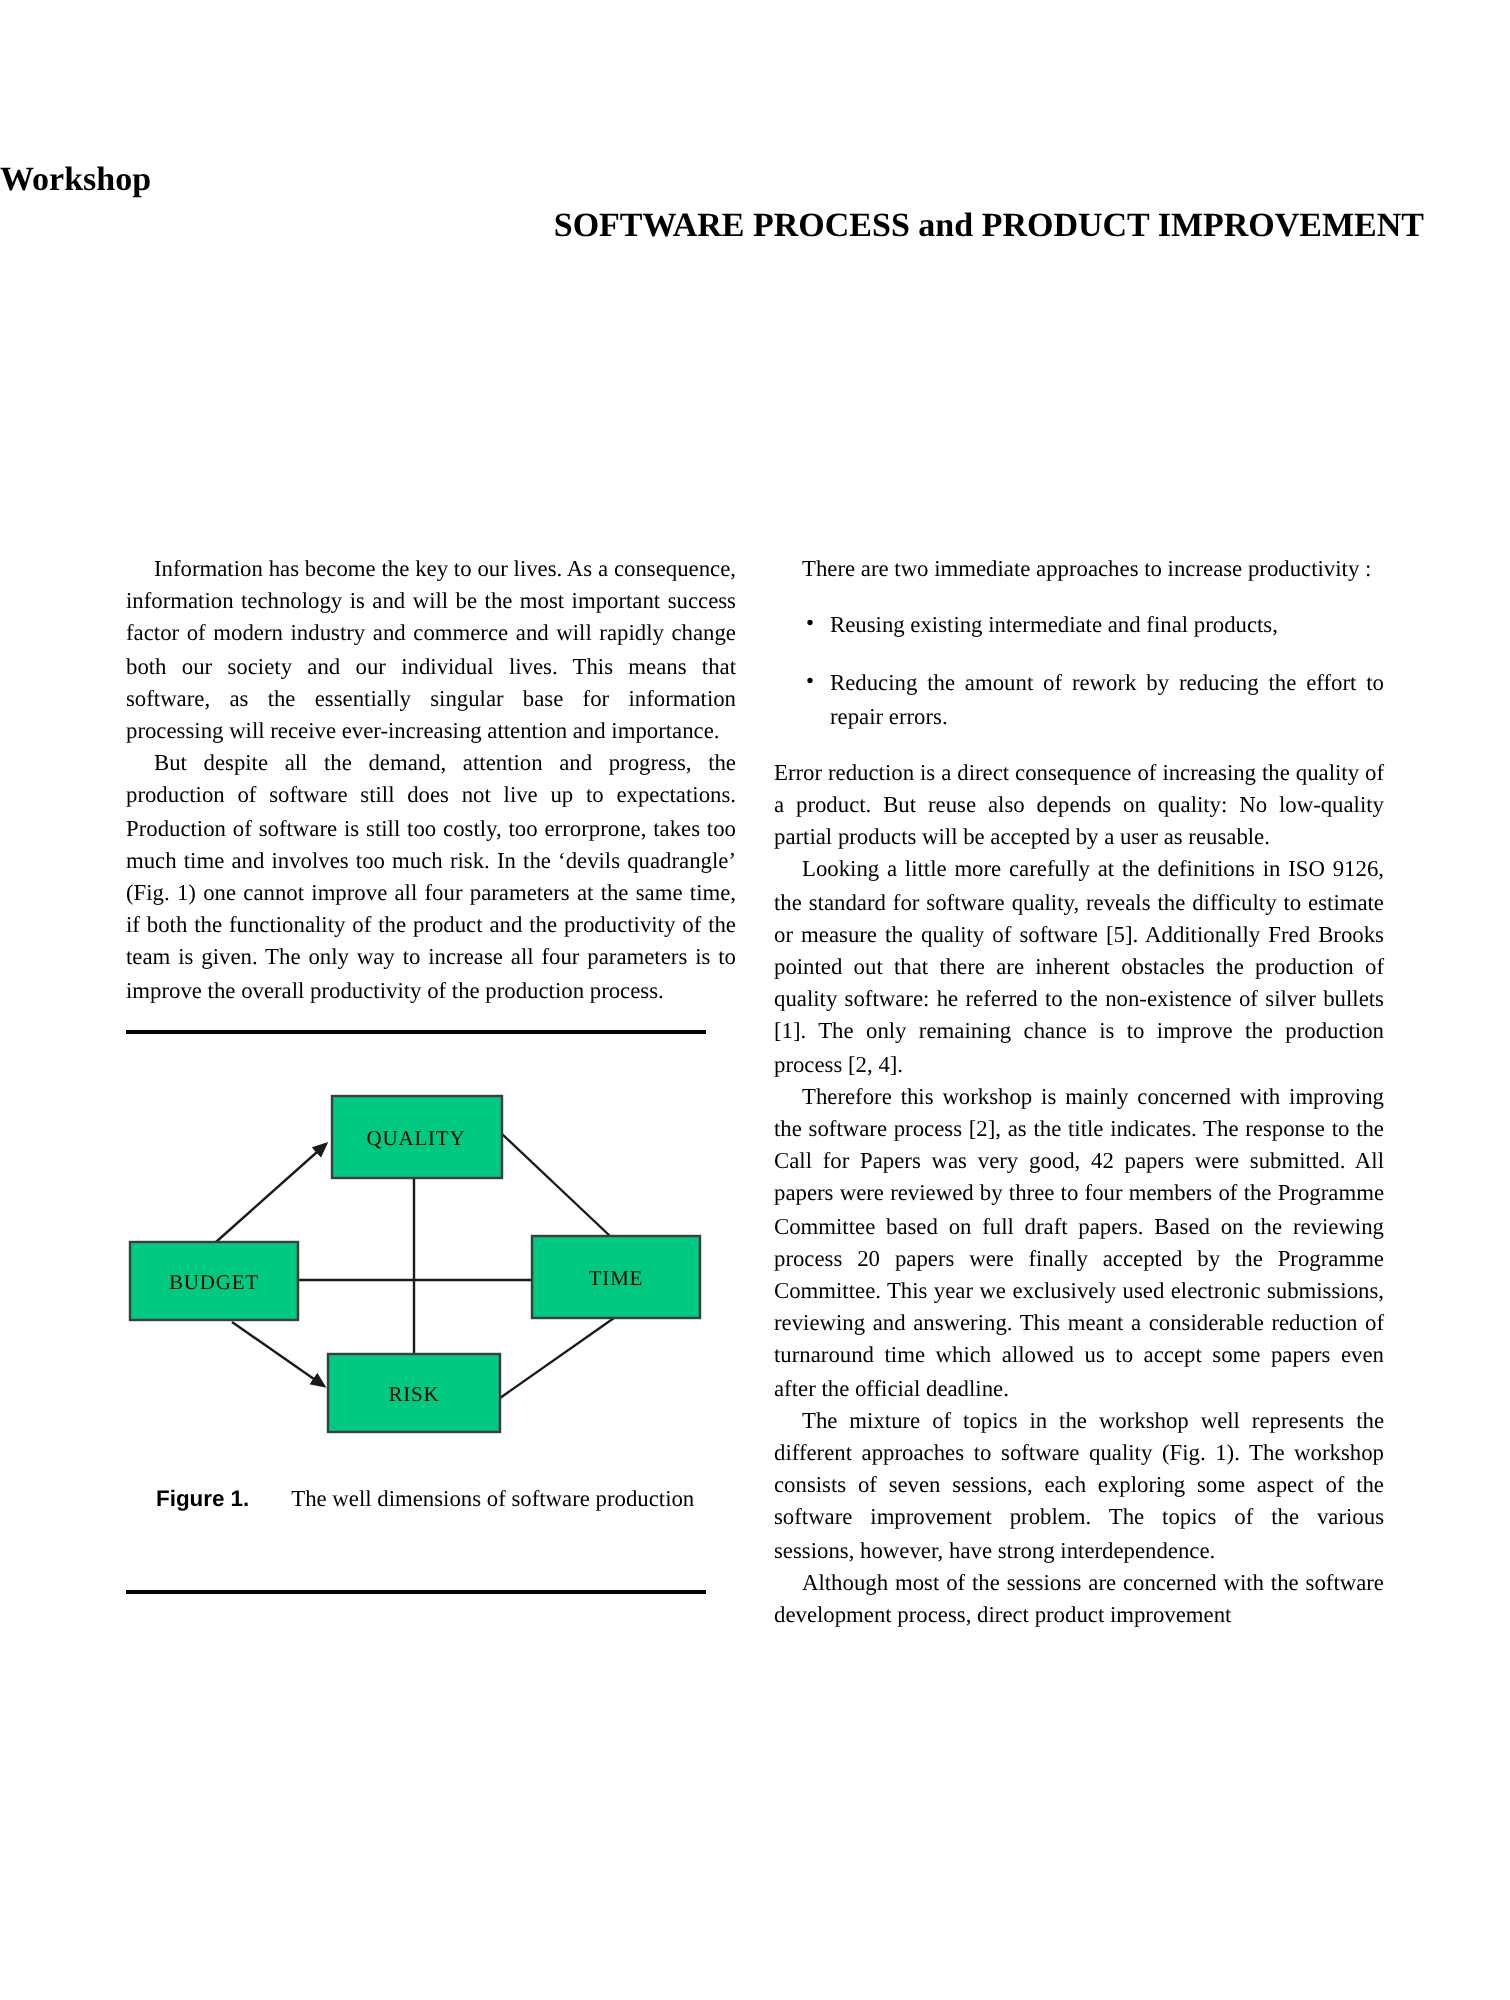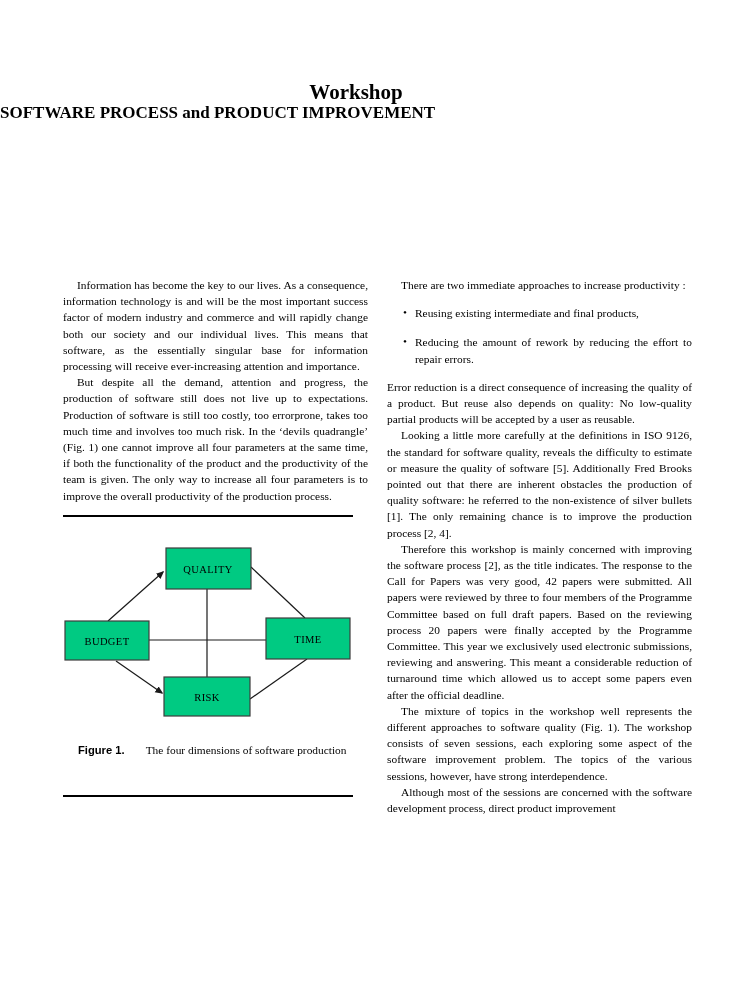--- a/index.html
+++ b/index.html
@@ -1,25 +1,25 @@
 <!DOCTYPE html>
 <html><head>
 <meta charset="utf-8">
 <style>
   html,body { margin:0; padding:0; background:#ffffff; }
   .page {
     position:relative; width:755px; height:1000px; background:#ffffff;
     color:#000; font-family:"Liberation Serif", serif; overflow:hidden;
   }
   .title-line1 {
-    position:absolute; top:80px; left:0; width:712px; text-align:center;
-    font-size:21px; font-weight:bold;
+    position:absolute; top:80px; left:0; width:712px; text-align:left;
+    font-size:17px; font-weight:bold;
   }
   .title-line2 {
-    position:absolute; top:103px; left:0; width:712px; text-align:left;
+    position:absolute; top:103px; left:0; width:712px; text-align:right;
     font-size:17px; font-weight:bold;
   }
   .authors {
     position:absolute; top:151px; left:0; width:730px; text-align:center;
     font-size:13.5px; line-height:19.4px;
   }
   .col {
     position:absolute; top:277px; width:305px;
     font-size:11.4px; line-height:16.2px; text-align:justify;
   }
@@ -86,21 +86,21 @@
       <rect x="203" y="93" width="84" height="41" stroke="#3d3d3d" stroke-width="1.2" fill="#00ca82"></rect>
       <rect x="101" y="152" width="86" height="39" stroke="#3d3d3d" stroke-width="1.2" fill="#00ca82"></rect>
 
       <text x="145" y="47.5" text-anchor="middle">QUALITY</text>
       <text x="44" y="119.5" text-anchor="middle">BUDGET</text>
       <text x="245" y="117.5" text-anchor="middle">TIME</text>
       <text x="144" y="175.5" text-anchor="middle">RISK</text>
     </svg>
 
     <div class="caption">
-      <span class="cap-label">Figure 1.</span><span>The four dimensions of software production</span>
+      <span class="cap-label">Figure 1.</span><span>The well dimensions of software production</span>
     </div>
 
     <div class="fig-rule bottom"></div>
   </div>
 
   <div class="col col-right">
     <p>There are two immediate approaches to increase productivity :</p>
     <ul class="bullets">
       <li>Reusing existing intermediate and final products,</li>
       <li>Reducing the amount of rework by reducing the effort to repair errors.</li>

